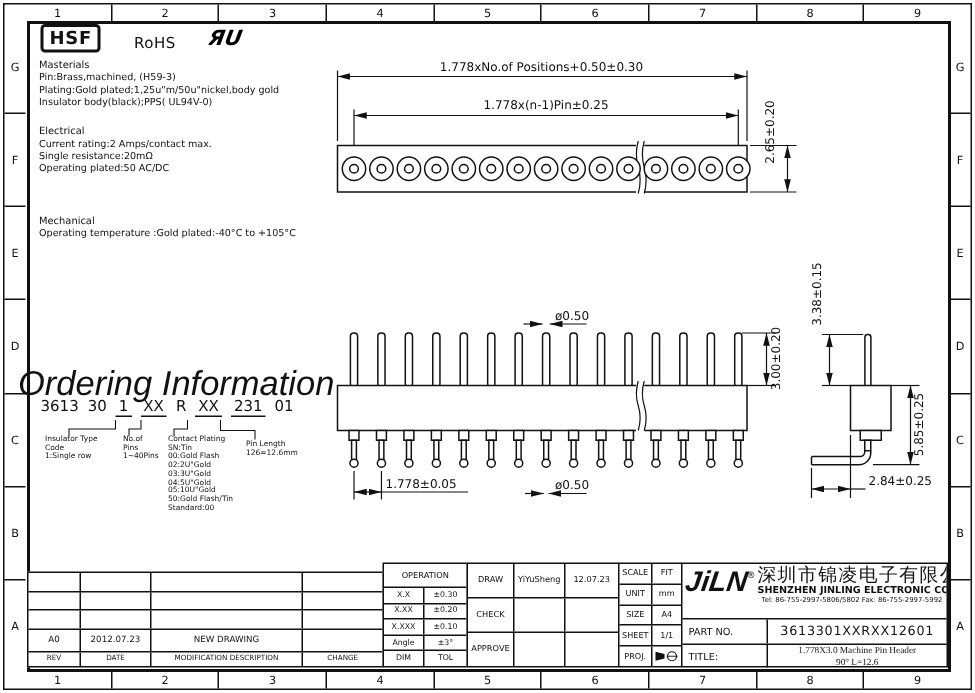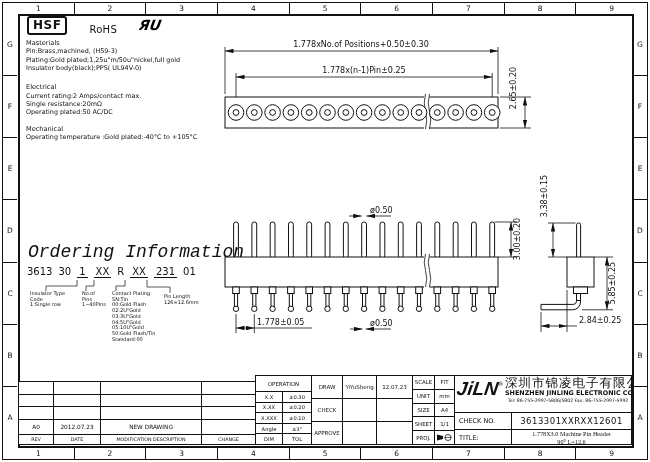--- a/index.html
+++ b/index.html
@@ -20,23 +20,23 @@
   svg.draw text{font-family:"DejaVu Sans",sans-serif;font-size:8px;fill:#111;stroke:none}
 
   .logos{position:absolute;left:27px;top:15px;display:flex;align-items:flex-end;gap:22px;z-index:2}
   .hsf-box{border:2px solid #111;border-radius:3px;font-size:12px;font-weight:bold;letter-spacing:.5px;padding:0 4px;line-height:15px}
   .rohs{font-size:10px;letter-spacing:.3px}
 
   .specs{position:absolute;left:26px;top:39px;width:200px;z-index:2}
   .spec-title{font-size:6.6px;line-height:8.4px}
   .spec-line{font-size:6.4px;line-height:8.3px;white-space:nowrap}
   .gap1{margin-top:11px}
-  .gap2{margin-top:8px}
-
-  .ord-title{position:absolute;left:28px;top:242px;font-family:Liberation Mono, monospace;font-style:italic;font-size:18px;z-index:2}
+  .gap2{margin-top:26px}
+
+  .ord-title{position:absolute;left:12px;top:242px;font-family:Liberation Sans, sans-serif;font-style:italic;font-size:23px;z-index:2}
   .ord-code{position:absolute;left:27px;top:266px;display:flex;gap:6px;font-size:10px;z-index:2}
   .ord-code .u{border-bottom:1px solid #111;padding:0 2px}
   .leg{position:absolute;font-size:5px;line-height:5.7px;z-index:2;white-space:nowrap}
 
   .tb{position:absolute;border:1px solid #111;box-sizing:border-box;background:#fff;z-index:3;display:flex;flex-direction:column}
   .rrow{flex:1;display:grid;grid-template-columns:34px 47px 101px 1fr}
   .rrow + .rrow{border-top:1px solid #111}
   .rrow span{display:flex;align-items:center;justify-content:center;font-size:5.8px;overflow:hidden}
   .rrow span + span{border-left:1px solid #111}
   .rrow.rhead{flex:0 0 9px}
@@ -126,21 +126,21 @@
     <span class="hsf-box">HSF</span>
     <span class="rohs">RoHS</span>
     <svg width="26" height="20">
         <text x="2" y="15" transform="skewX(-10)" style="font:italic 900 14px 'DejaVu Sans',sans-serif">ЯU</text>
       </svg>
   </div>
 
   <div class="specs">
     <div class="spec-title">Masterials</div>
     <div class="spec-line">Pin:Brass,machined, (H59-3)</div>
-    <div class="spec-line">Plating:Gold plated;1,25u"m/50u"nickel,full gold</div>
+    <div class="spec-line">Plating:Gold plated;1,25u"m/50u"nickel,body gold</div>
     <div class="spec-line">Insulator body(black);PPS( UL94V-0)</div>
     <div class="spec-title gap1">Electrical</div>
     <div class="spec-line">Current rating:2 Amps/contact max.</div>
     <div class="spec-line">Single resistance:20mΩ</div>
     <div class="spec-line">Operating plated:50 AC/DC</div>
     <div class="spec-title gap2">Mechanical</div>
     <div class="spec-line">Operating temperature :Gold plated:-40°C to +105°C</div>
   </div>
 
   <div class="ord-title">Ordering Information</div>
@@ -471,21 +471,21 @@
         <span class="jiln">JiLN</span>
         <span class="reg">®</span>
       </div>
       <div class="co-names">
         <div class="cn">深圳市锦凌电子有限公司</div>
         <div class="en">SHENZHEN JINLING ELECTRONIC CO.,LTD</div>
         <div class="tel">Tel: 86-755-2997-5806/5802   Fax: 86-755-2997-5992</div>
       </div>
     </div>
     <div class="co-part">
-      <span class="lbl">CHECK NO.</span>
+      <span class="lbl">PART NO.</span>
       <span class="val">3613301XXRXX12601</span>
     </div>
     <div class="co-title">
       <span class="lbl">TITLE:</span>
       <span class="tval">
         <div>1.778X3.0 Machine Pin Header</div>
         <div>90° L=12.6</div>
       </span>
     </div>
   </div>

